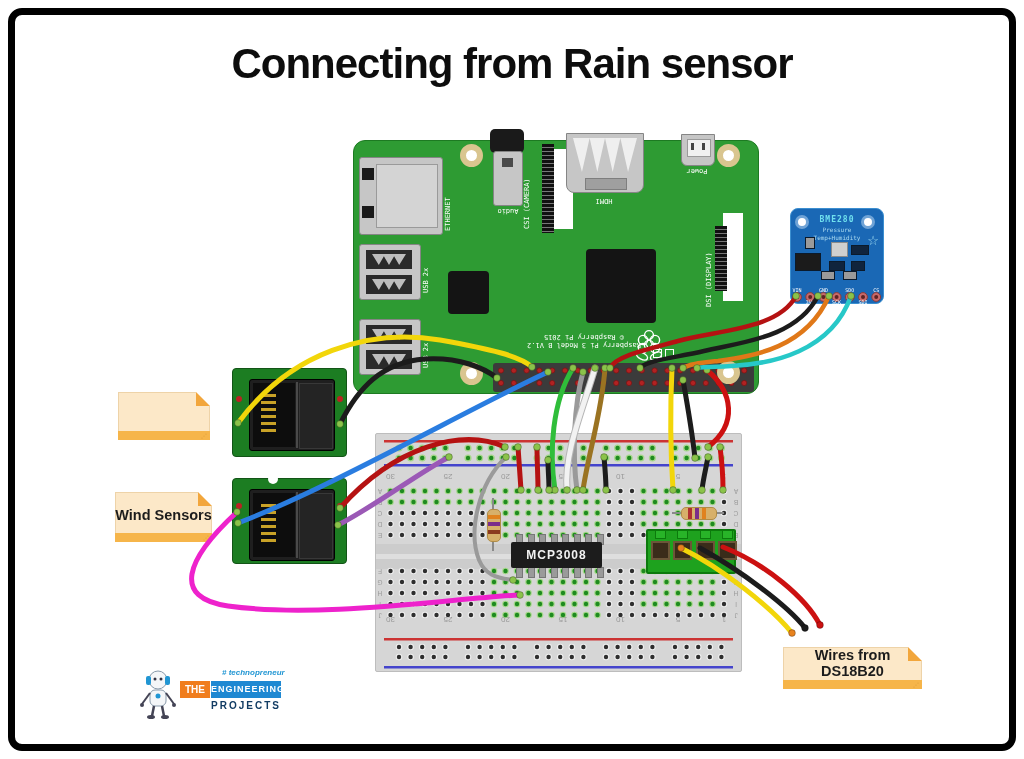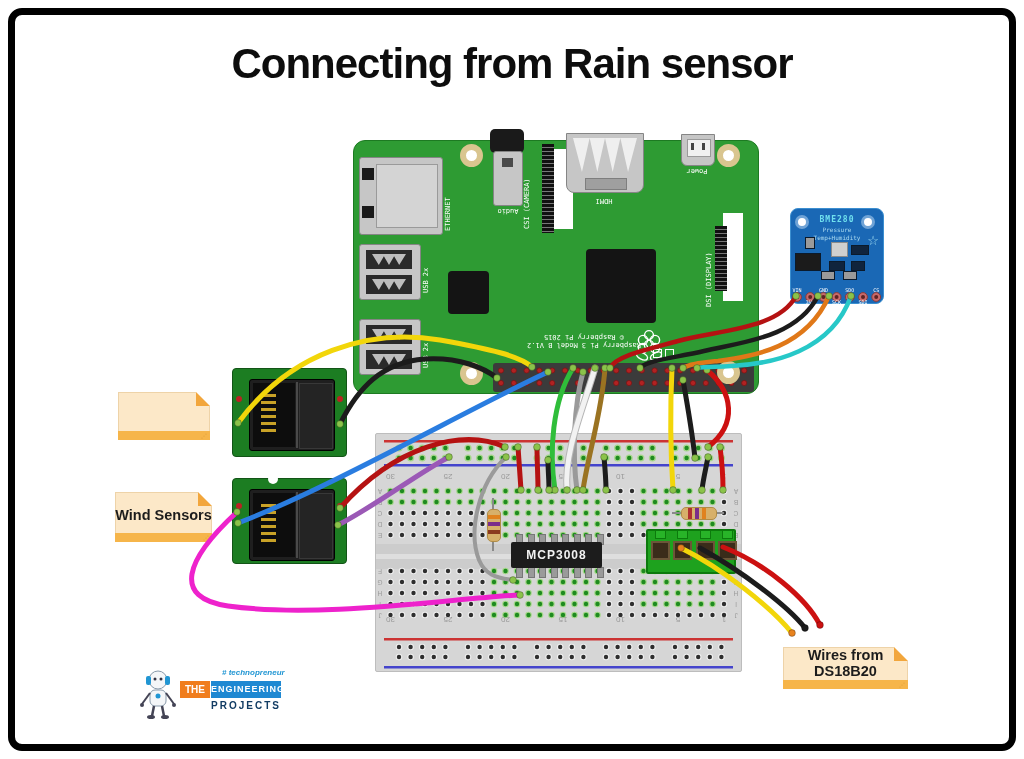--- a/index.html
+++ b/index.html
@@ -297,21 +297,21 @@
   <div class="txt"></div>
   <div class="bar"></div>
   <div class="grip">⋰</div>
 </div>
 <div class="note" style="left:115px;top:492px;width:97px;height:50px;">
   <div class="fold"></div>
   <div class="txt">Wind Sensors</div>
   <div class="bar"></div>
   <div class="grip">⋰</div>
 </div>
-<div class="note" style="left:783px;top:647px;width:125px;height:42px;">
+<div class="note" style="left:783px;top:647px;width:139px;height:42px;">
   <div class="fold"></div>
   <div class="txt">Wires from DS18B20</div>
   <div class="bar"></div>
   <div class="grip">⋰</div>
 </div>
 
 <div class="bb">
   <svg id="bb-svg" width="365" height="237">
       <rect x="0" y="110" width="365" height="25" fill="#cccccc"></rect>
       <rect x="0" y="120" width="365" height="5" fill="#dedede"></rect>

